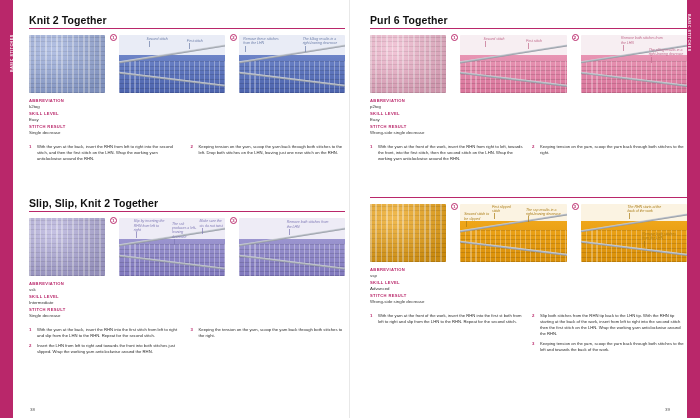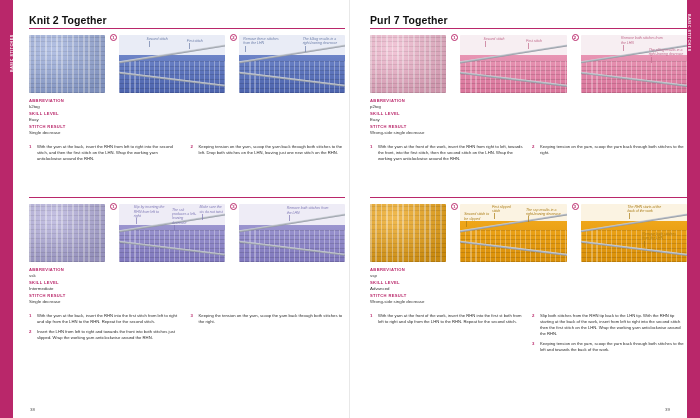--- a/index.html
+++ b/index.html
@@ -199,20 +199,21 @@
           <div class="step-col">
             <div class="step">
               <span class="num">2</span>
               <span class="txt">Keeping tension on the yarn, scoop the yarn back through both stitches to the left. Drop both stitches on the LHN, leaving just one new stitch on the RHN.</span>
             </div>
           </div>
         </div>
       </div>
 
       <div class="section sec-bottom">
+        <h2 class="sec-title">Slip, Slip, Knit 2 Together</h2>
         <div class="rule"></div>
         <div class="row">
           <div class="col-swatch">
             <div class="swatch knit-lilac"></div>
             <div class="meta">
               <div class="m-label">ABBREVIATION</div>
               <div class="m-value">ssk</div>
               <div class="m-label">SKILL LEVEL</div>
               <div class="m-value">Intermediate</div>
               <div class="m-label">STITCH RESULT</div>
@@ -266,21 +267,21 @@
     </div>
   </div>
 
   <div class="page right">
     <div class="tab-strip r">
       <span class="tab-label">BASIC STITCHES</span>
     </div>
     <div class="content">
 
       <div class="section sec-top">
-        <h2 class="sec-title">Purl 7 Together</h2>
+        <h2 class="sec-title">Purl 6 Together</h2>
         <div class="rule"></div>
         <div class="row">
           <div class="col-swatch">
             <div class="swatch knit-pink"></div>
             <div class="meta">
               <div class="m-label">ABBREVIATION</div>
               <div class="m-value">p2tog</div>
               <div class="m-label">SKILL LEVEL</div>
               <div class="m-value">Easy</div>
               <div class="m-label">STITCH RESULT</div>

